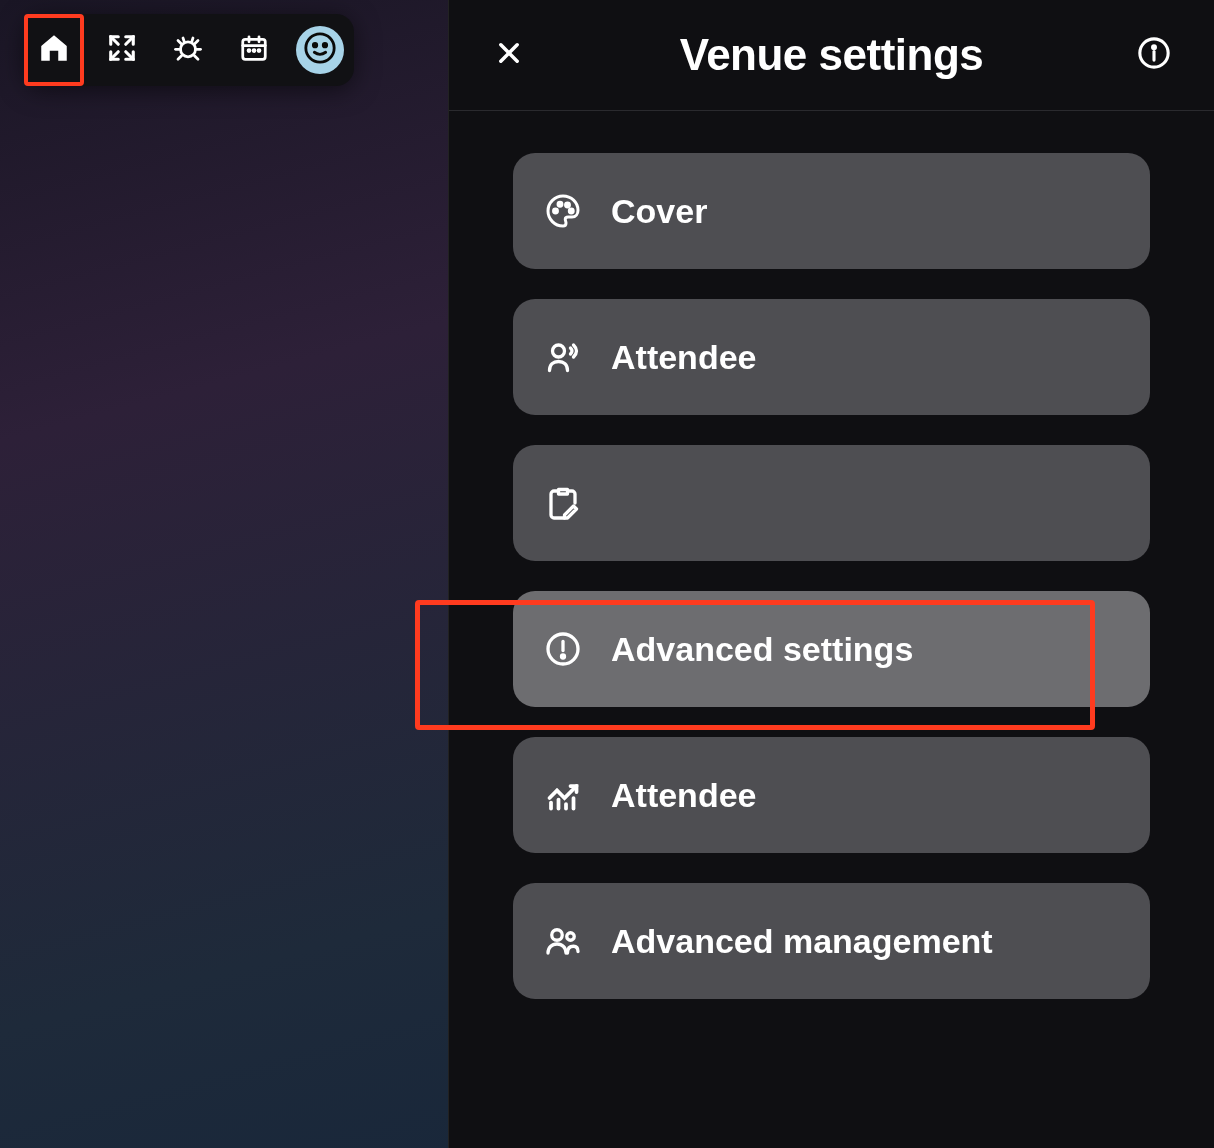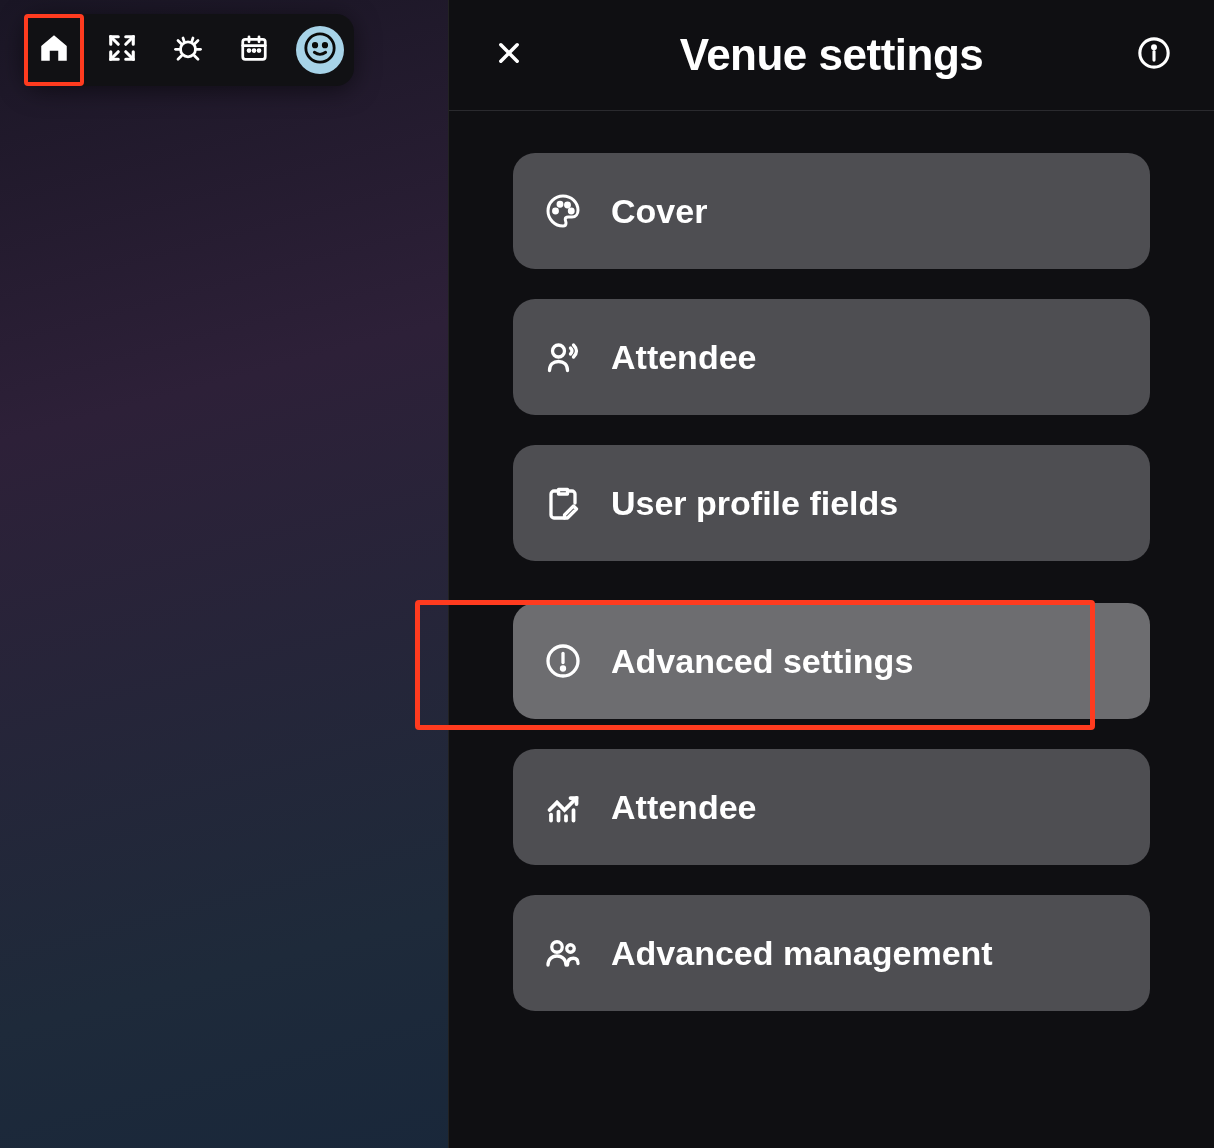--- a/index.html
+++ b/index.html
@@ -108,21 +108,20 @@
       background: #4e4e52;
       border-radius: 22px;
       padding: 38px 30px;
       display: flex;
       align-items: center;
       gap: 28px;
       cursor: pointer;
     }
     .menu-item.hover {
       background: #6d6d70;
-      margin-top: 12px;
     }
     .menu-icon {
       width: 40px;
       height: 40px;
       display: flex;
       align-items: center;
       justify-content: center;
       color: #fff;
       flex-shrink: 0;
     }
@@ -263,21 +262,20 @@
 
     <div class="menu-item">
       <span class="menu-icon">
         <svg width="36" height="36" viewBox="0 0 24 24" fill="none" stroke="currentColor" stroke-width="2.2" stroke-linecap="round" stroke-linejoin="round">
           <path d="M9 3 H15 V6 H9 Z"></path>
           <path d="M9 4 H6 C5 4 4 5 4 6 V20 C4 21 5 22 6 22 H13"></path>
           <path d="M15 4 H18 C19 4 20 5 20 6 V12"></path>
           <path d="M15 22 L21 16 L19 14 L13 20 V22 Z"></path>
         </svg>
       </span>
-      <span class="menu-label">User profile fields</span>
     </div>
 
 
     <div class="menu-item hover">
       <span class="menu-icon">
         <svg width="36" height="36" viewBox="0 0 24 24" fill="none" stroke="currentColor" stroke-width="2.2" stroke-linecap="round">
           <circle cx="12" cy="12" r="10"></circle>
           <path d="M12 7 V13"></path>
           <circle cx="12" cy="17" r="1" fill="currentColor"></circle>
         </svg>

